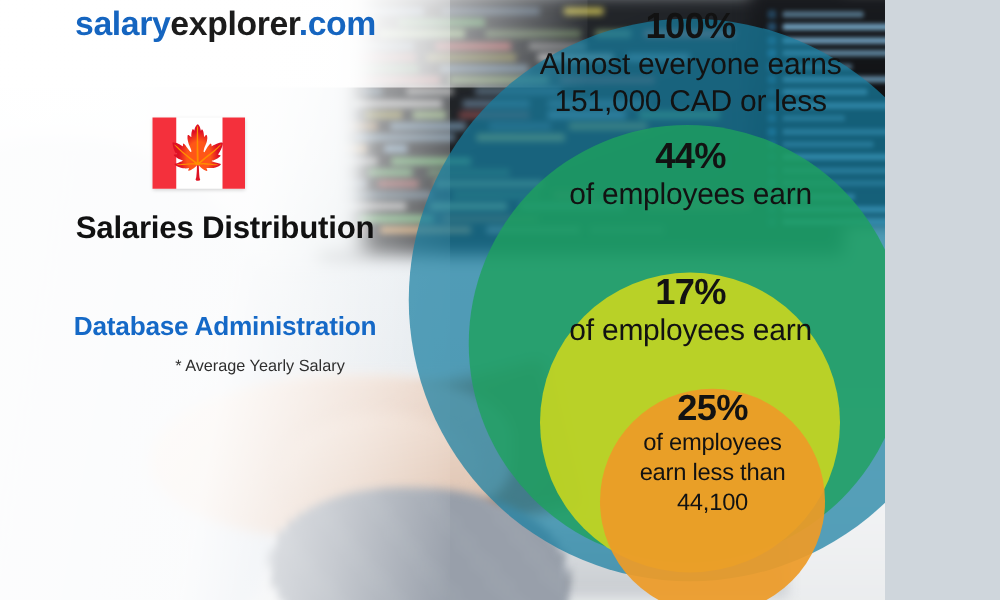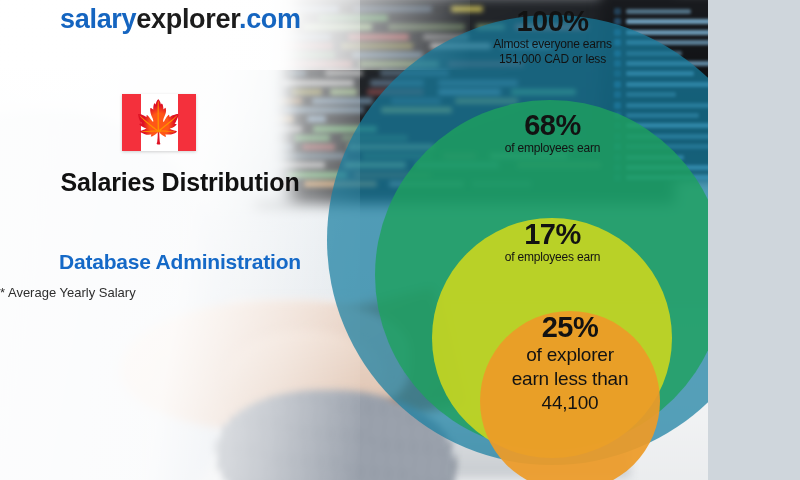--- a/index.html
+++ b/index.html
@@ -126,37 +126,37 @@
   .flag .leaf{position:absolute;left:0;right:0;top:6px;text-align:center;
               font-size:41px;line-height:45px;color:#f4303c;}
 
   
   .h1{position:absolute;left:0;width:360px;top:168px;text-align:center;
       font-size:25px;font-weight:bold;color:#111;letter-spacing:-.2px;}
   .h2{position:absolute;left:0;width:360px;top:207px;text-align:center;
       font-size:24px;color:#1b1b1b;}
   .h3{position:absolute;left:0;width:360px;top:250px;text-align:center;
       font-size:21px;font-weight:bold;color:#1569c7;letter-spacing:-.2px;}
-  .note{position:absolute;left:0;width:360px;top:285px;text-align:left;
-        font-size:13px;color:#2e2e2e;}
+  .note{position:absolute;left:0;width:360px;top:285px;text-align:center;
+        font-size:13px;color:#2e2e2e;padding-left:28px;}
 
   
   .circle{position:absolute;border-radius:50%;}
   .c100{left:327px;top:15px;width:450px;height:450px;
         background:rgba(24,126,161,.72);}
   .c75{left:375px;top:100px;width:350px;height:350px;
        background:rgba(30,161,94,.80);}
   .c50{left:432px;top:218px;width:240px;height:240px;
        background:rgba(205,215,30,.88);}
   .c25{left:480px;top:311px;width:180px;height:180px;
        background:rgba(237,155,40,.93);}
 
   .lbl{position:absolute;text-align:center;color:#121212;}
   .pct{font-size:29px;font-weight:bold;letter-spacing:-.5px;line-height:1.06;}
-  .desc{font-size:12px;line-height:1.28;letter-spacing:-.2px;}
+  .desc{font-size:24px;line-height:1.28;letter-spacing:-.2px;}
   .desc.small{font-size:19px;}
 
   .l100{left:380px;top:6px;width:345px;}
   .l75{left:420px;top:110px;width:265px;}
   .l50{left:435px;top:219px;width:235px;}
   .l25{left:477px;top:312px;width:186px;}
 </style>
 </head>
 <body>
 
@@ -300,29 +300,29 @@
   <div class="circle c50"></div>
   <div class="circle c25"></div>
 
   <div class="lbl l100">
     <div class="pct">100%</div>
     <div class="desc">Almost everyone earns</div>
     <div class="desc">151,000 CAD or less</div>
   </div>
 
   <div class="lbl l75">
-    <div class="pct">68%</div>
+    <div class="pct">44%</div>
     <div class="desc">of employees earn</div>
   </div>
 
   <div class="lbl l50">
     <div class="pct">17%</div>
     <div class="desc">of employees earn</div>
   </div>
 
   <div class="lbl l25">
     <div class="pct">25%</div>
-    <div class="desc small">of explorer</div>
+    <div class="desc small">of employees</div>
     <div class="desc small">earn less than</div>
     <div class="desc small">44,100</div>
   </div>
 
 </div>
 
 </body></html>

